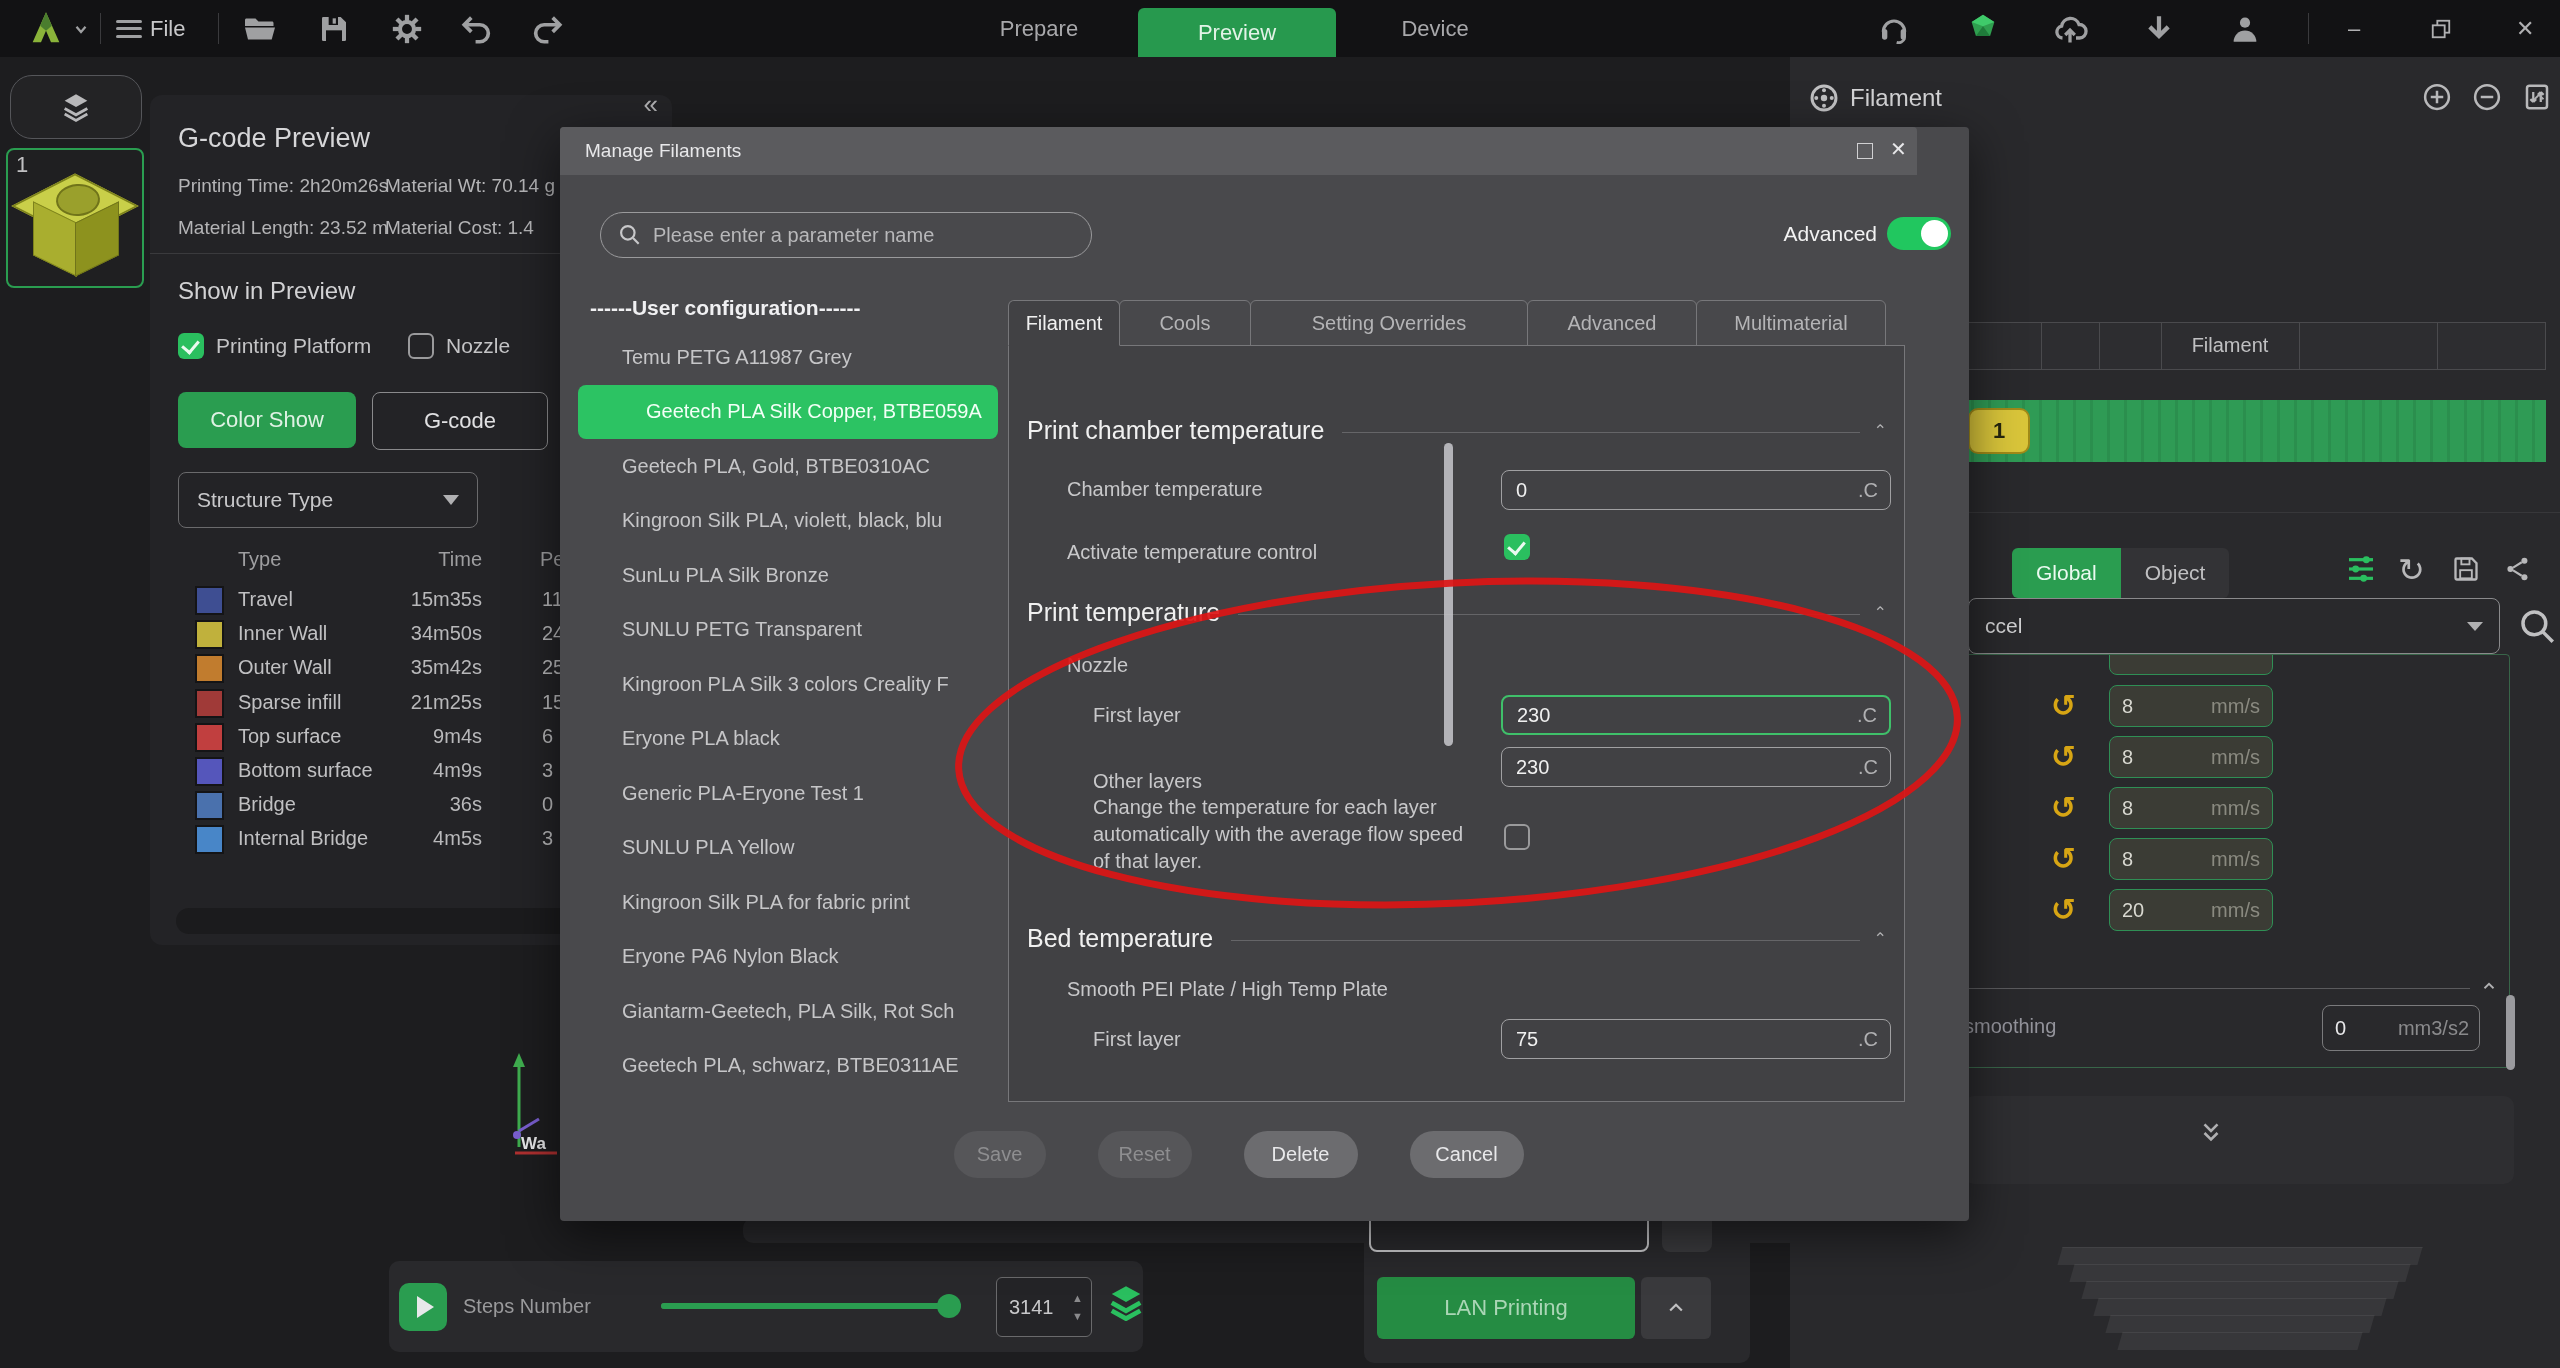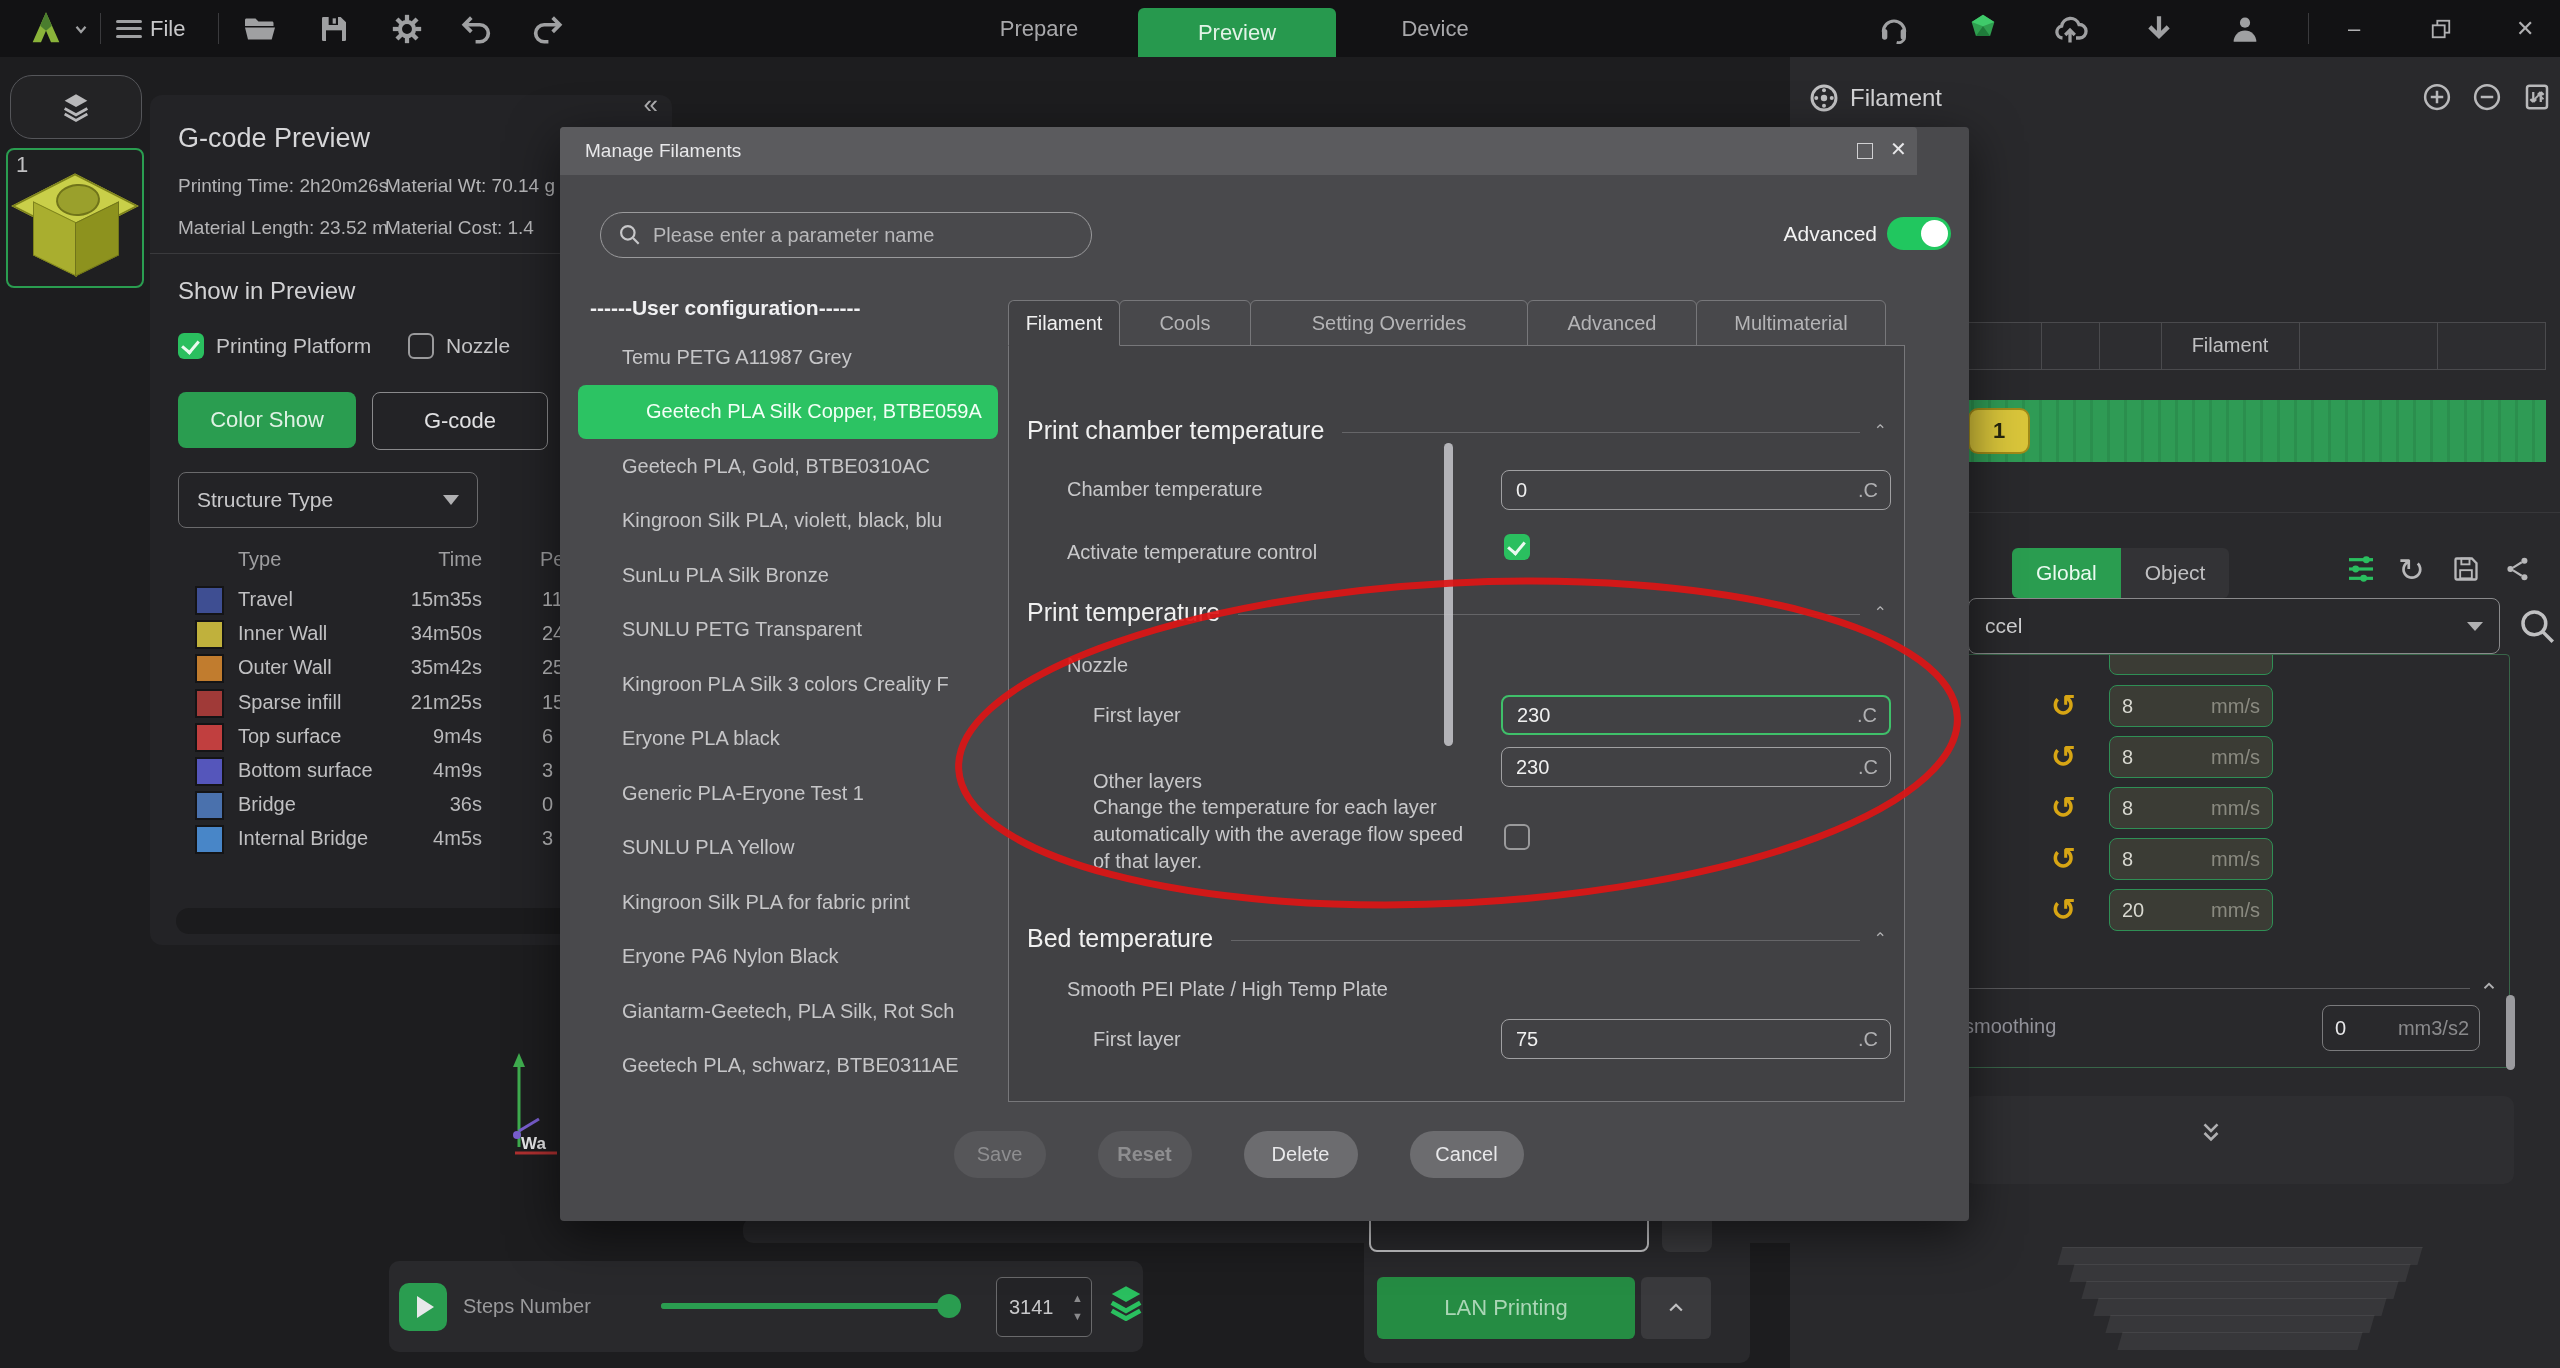--- a/index.html
+++ b/index.html
@@ -719,21 +719,21 @@
       <div class="fld-label" style="left:58px;top:632px;">Smooth PEI Plate / High Temp Plate</div>
       <div class="fld-label" style="left:84px;top:682px;">First layer</div>
       <div class="fld-input" style="top:673px;">
         <span class="v">75</span>
         <span class="u">.C</span>
       </div>
     </div>
     <div id="dlg-scroll"></div>
     <div id="dlg-footer">
         <div class="dlg-btn dim" style="width: 92px;">Save</div>
-        <div class="dlg-btn dim" style="width: 94px; font-weight: bold;">Reset</div>
+        <div class="dlg-btn dim" style="width: 94px;">Reset</div>
         <div class="dlg-btn lit" style="width: 114px;">Delete</div>
         <div class="dlg-btn lit" style="width: 114px;">Cancel</div>
       </div>
   </div>
 
   <svg id="annotation" viewBox="0 0 1060 380">
     <ellipse cx="528" cy="188" rx="500" ry="160" fill="none" stroke="#dd1515" stroke-width="7" stroke-opacity="0.92" transform="rotate(-3 528 188)"></ellipse>
   </svg>
 
 </div>

